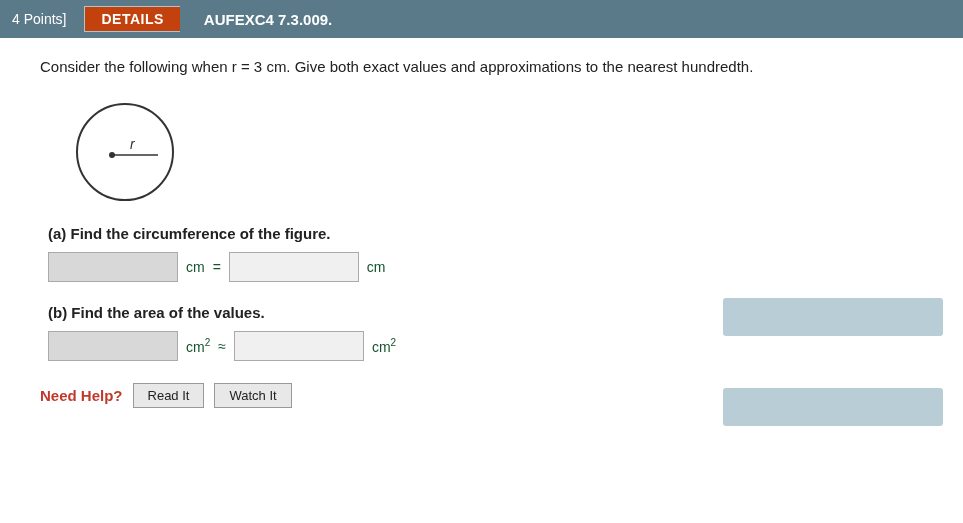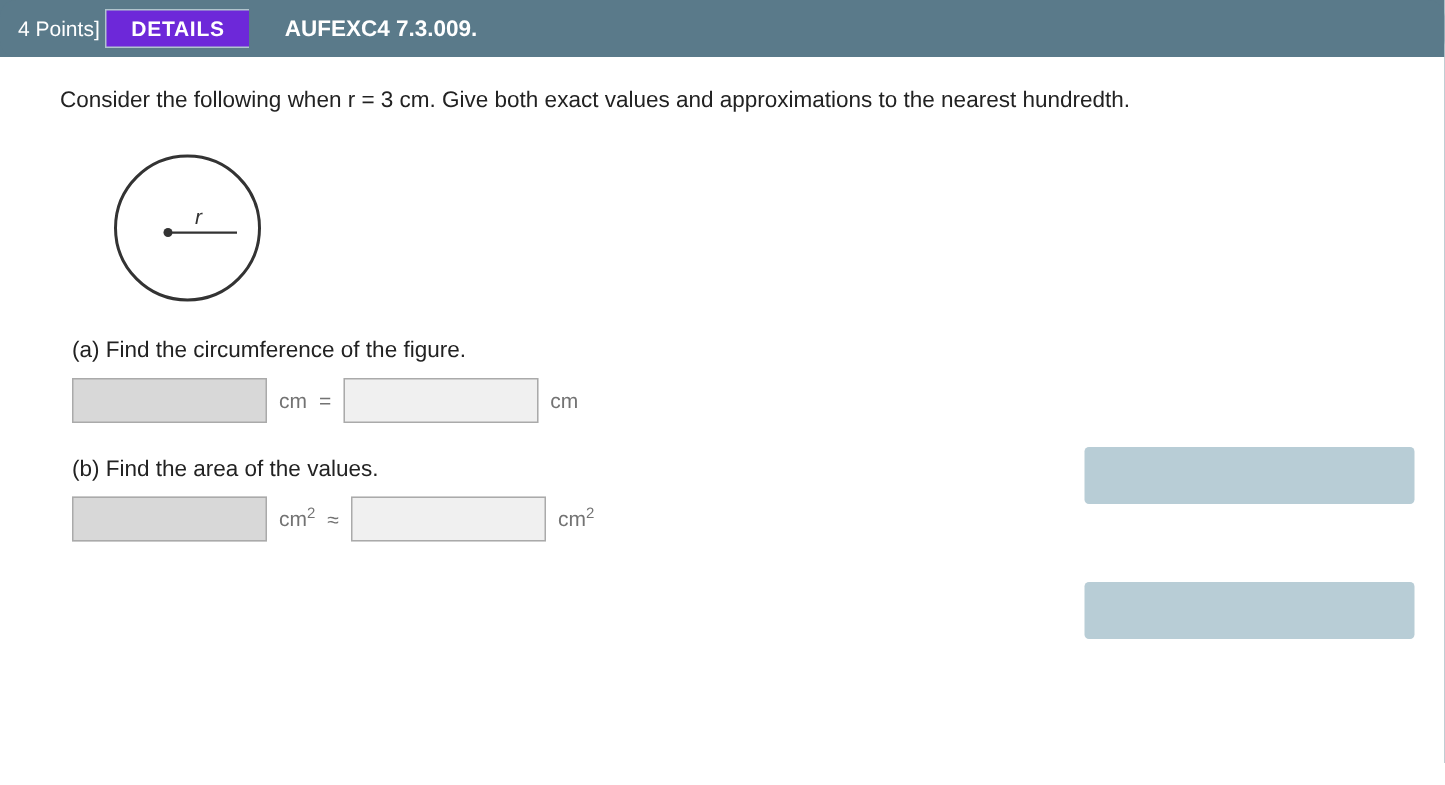--- a/index.html
+++ b/index.html
@@ -21,28 +21,29 @@
       border-radius: 11px;
     }
 
     .points-label {
       color: #fff;
       font-size: 14px;
       margin-right: 4px;
     }
 
     .tab-btn {
-      background: #6d28d9;
+      background: #c2410c;
       color: #fff;
       border: 1.5px solid #b0c4cc;
       padding: 4px 16px;
       font-size: 14px;
       cursor: pointer;
       font-weight: bold;
       letter-spacing: 0.5px;
+      margin-left: 14px;
     }
 
     .tab-btn:first-of-type {
       border-right: none;
     }
 
     .problem-id {
       color: #fff;
       font-size: 15px;
       font-weight: bold;
@@ -67,41 +68,42 @@
       width: 110px;
       height: 110px;
       margin: 0 auto 18px 30px;
       position: relative;
     }
 
     .part-label {
       font-size: 15px;
       color: #222;
       margin-bottom: 10px;
+      font-weight: bold;
     }
 
     .input-row {
       display: flex;
       align-items: center;
       gap: 8px;
       margin-bottom: 8px;
     }
 
     .answer-input {
       border: 1.5px solid #aaa;
       background: #f0f0f0;
       width: 130px;
       height: 30px;
       padding: 2px 6px;
       font-size: 14px;
     }
 
     .unit-label {
       font-size: 14px;
-      color: #737373;
+      color: #14532d;
     }
 
     .part-section {
       margin-bottom: 22px;
       margin-left: 8px;
     }
 
     .need-help-row {
       display: flex;
       align-items: center;
@@ -194,16 +196,21 @@
     <p class="part-label">(b) Find the area of the values.</p>
     <div class="input-row">
       <input class="exact-input" type="text" style="">
       <span class="unit-label">cm<sup>2</sup></span>
       <span class="unit-label">≈</span>
       <input class="answer-input" type="text" style="">
       <span class="unit-label">cm<sup>2</sup></span>
     </div>
   </div>
 
+  <div class="need-help-row">
+    <span class="need-help-text">Need Help?</span>
+    <button class="help-btn">Read It</button>
+    <button class="help-btn">Watch It</button>
+  </div>
 
   <div class="highlight-box highlight-1"></div>
   <div class="highlight-box highlight-2"></div>
 </div>
 
 </body></html>

